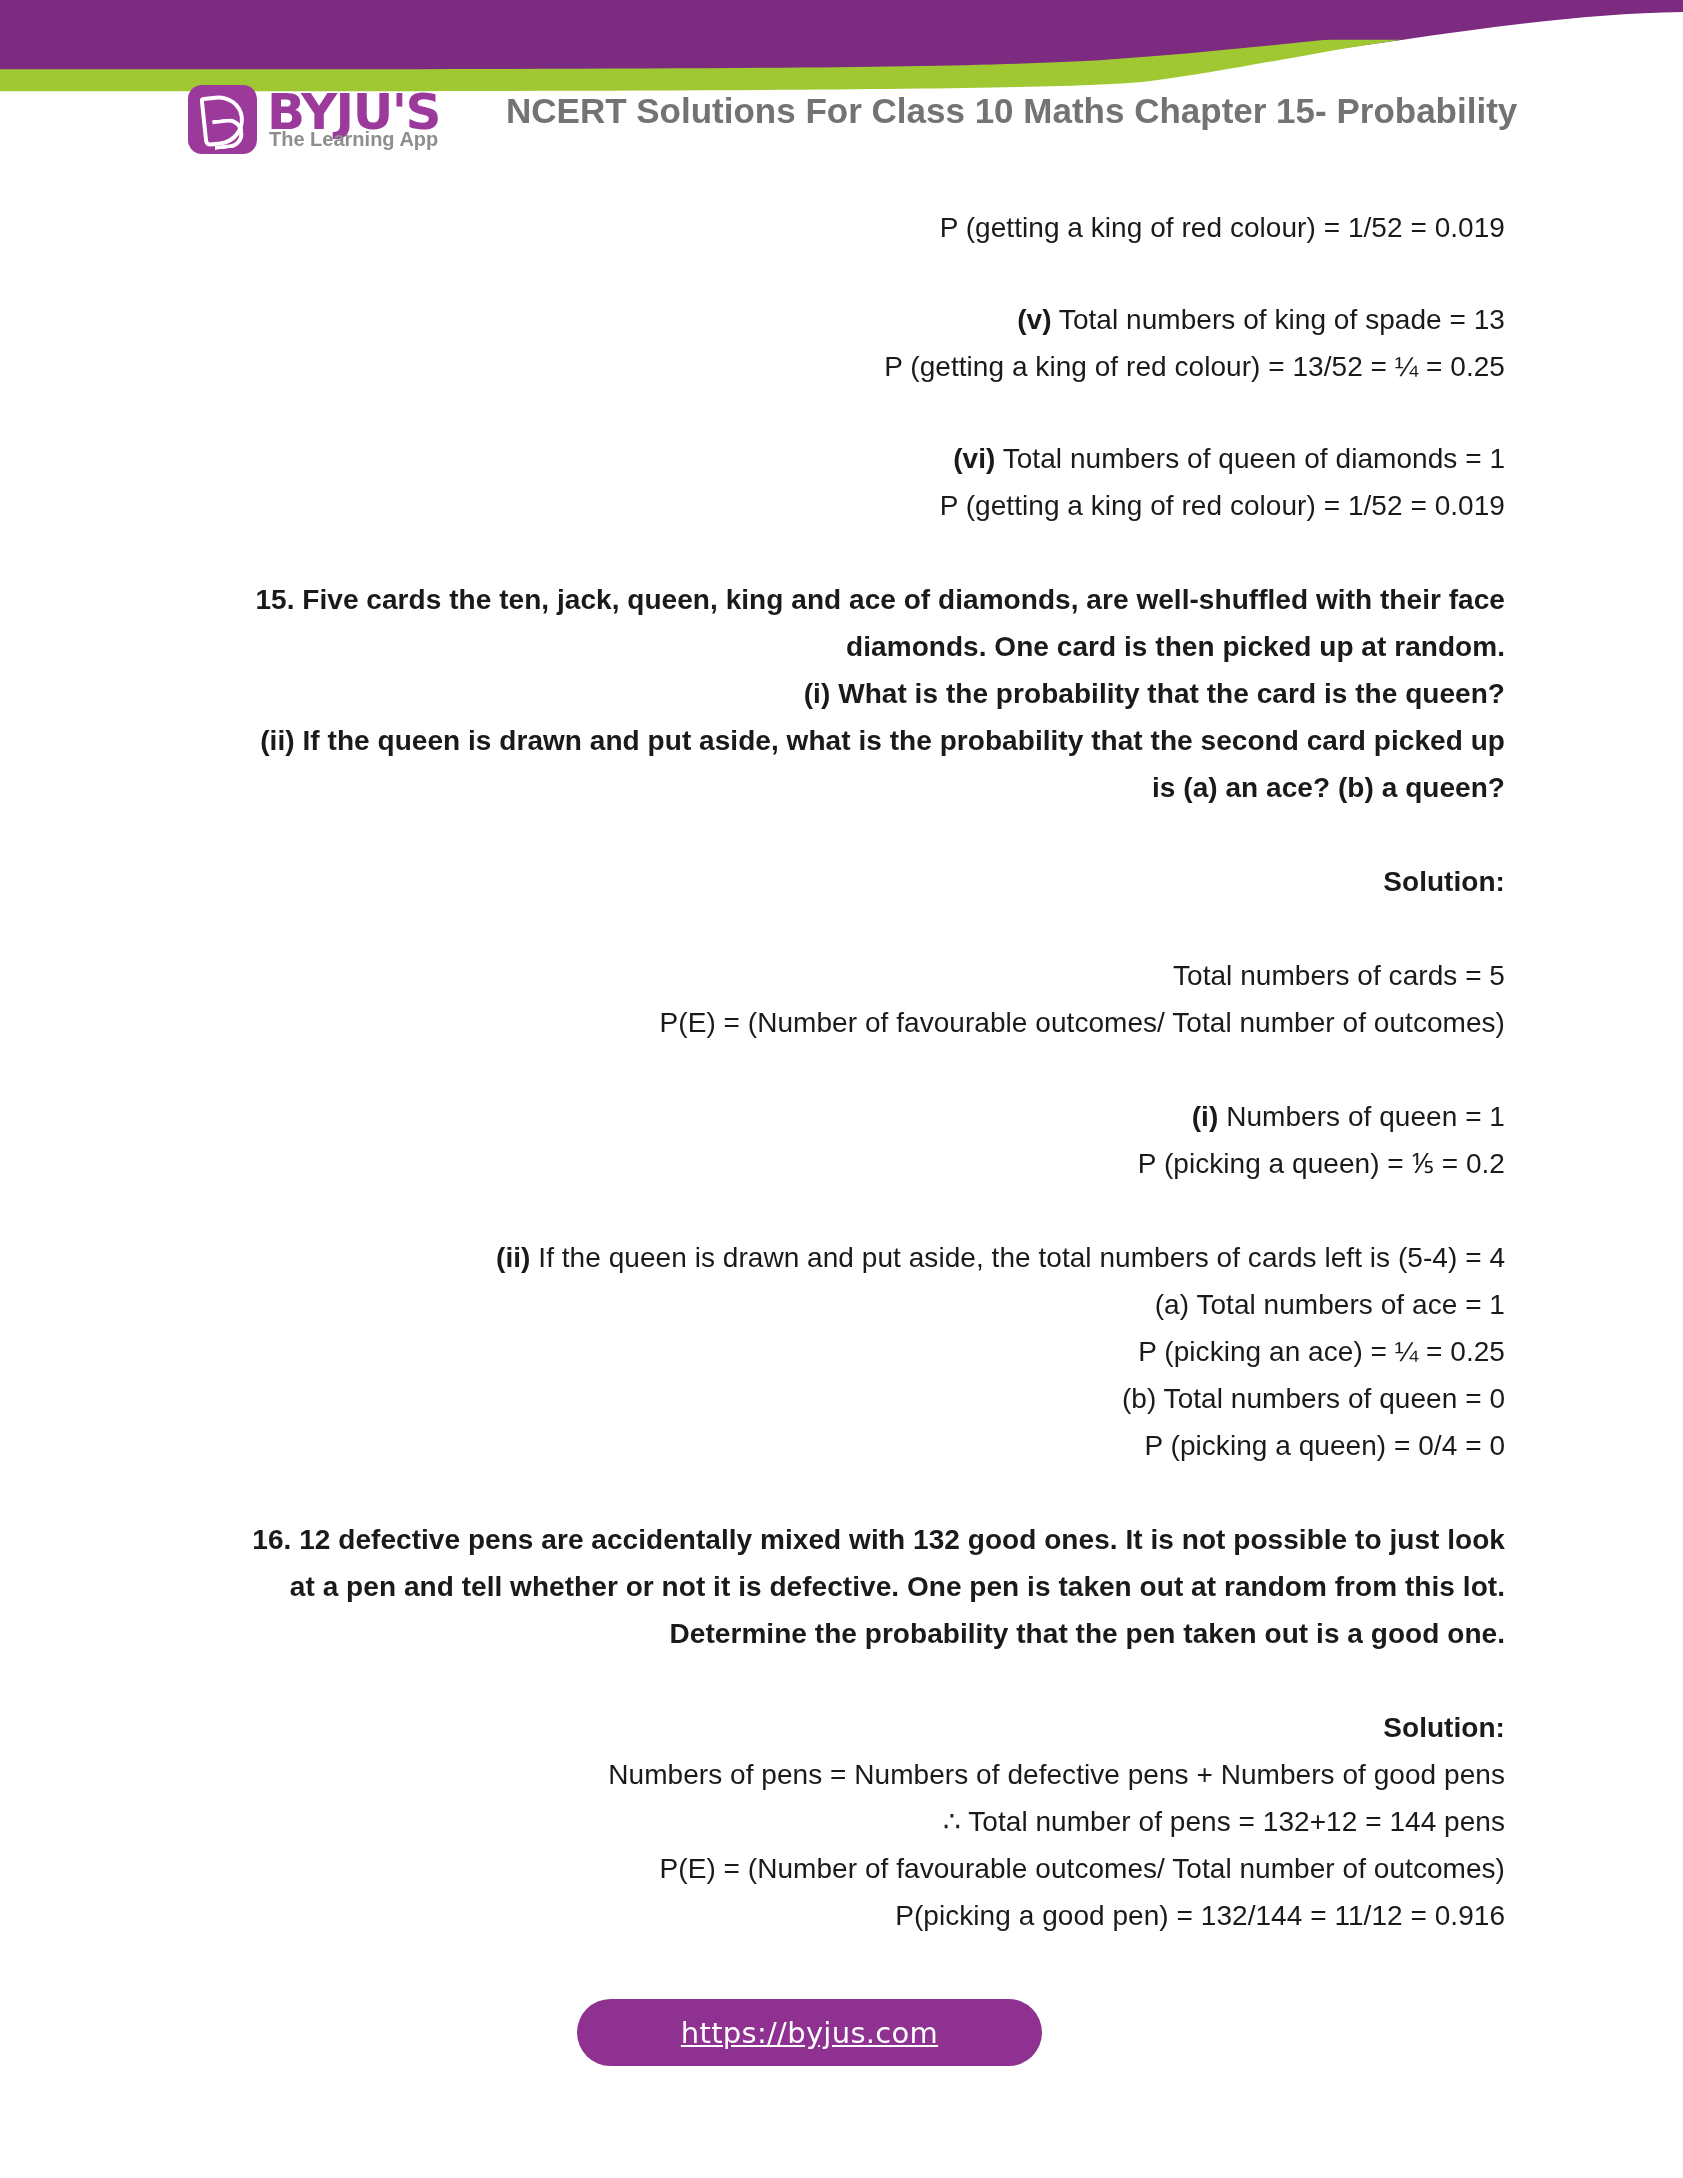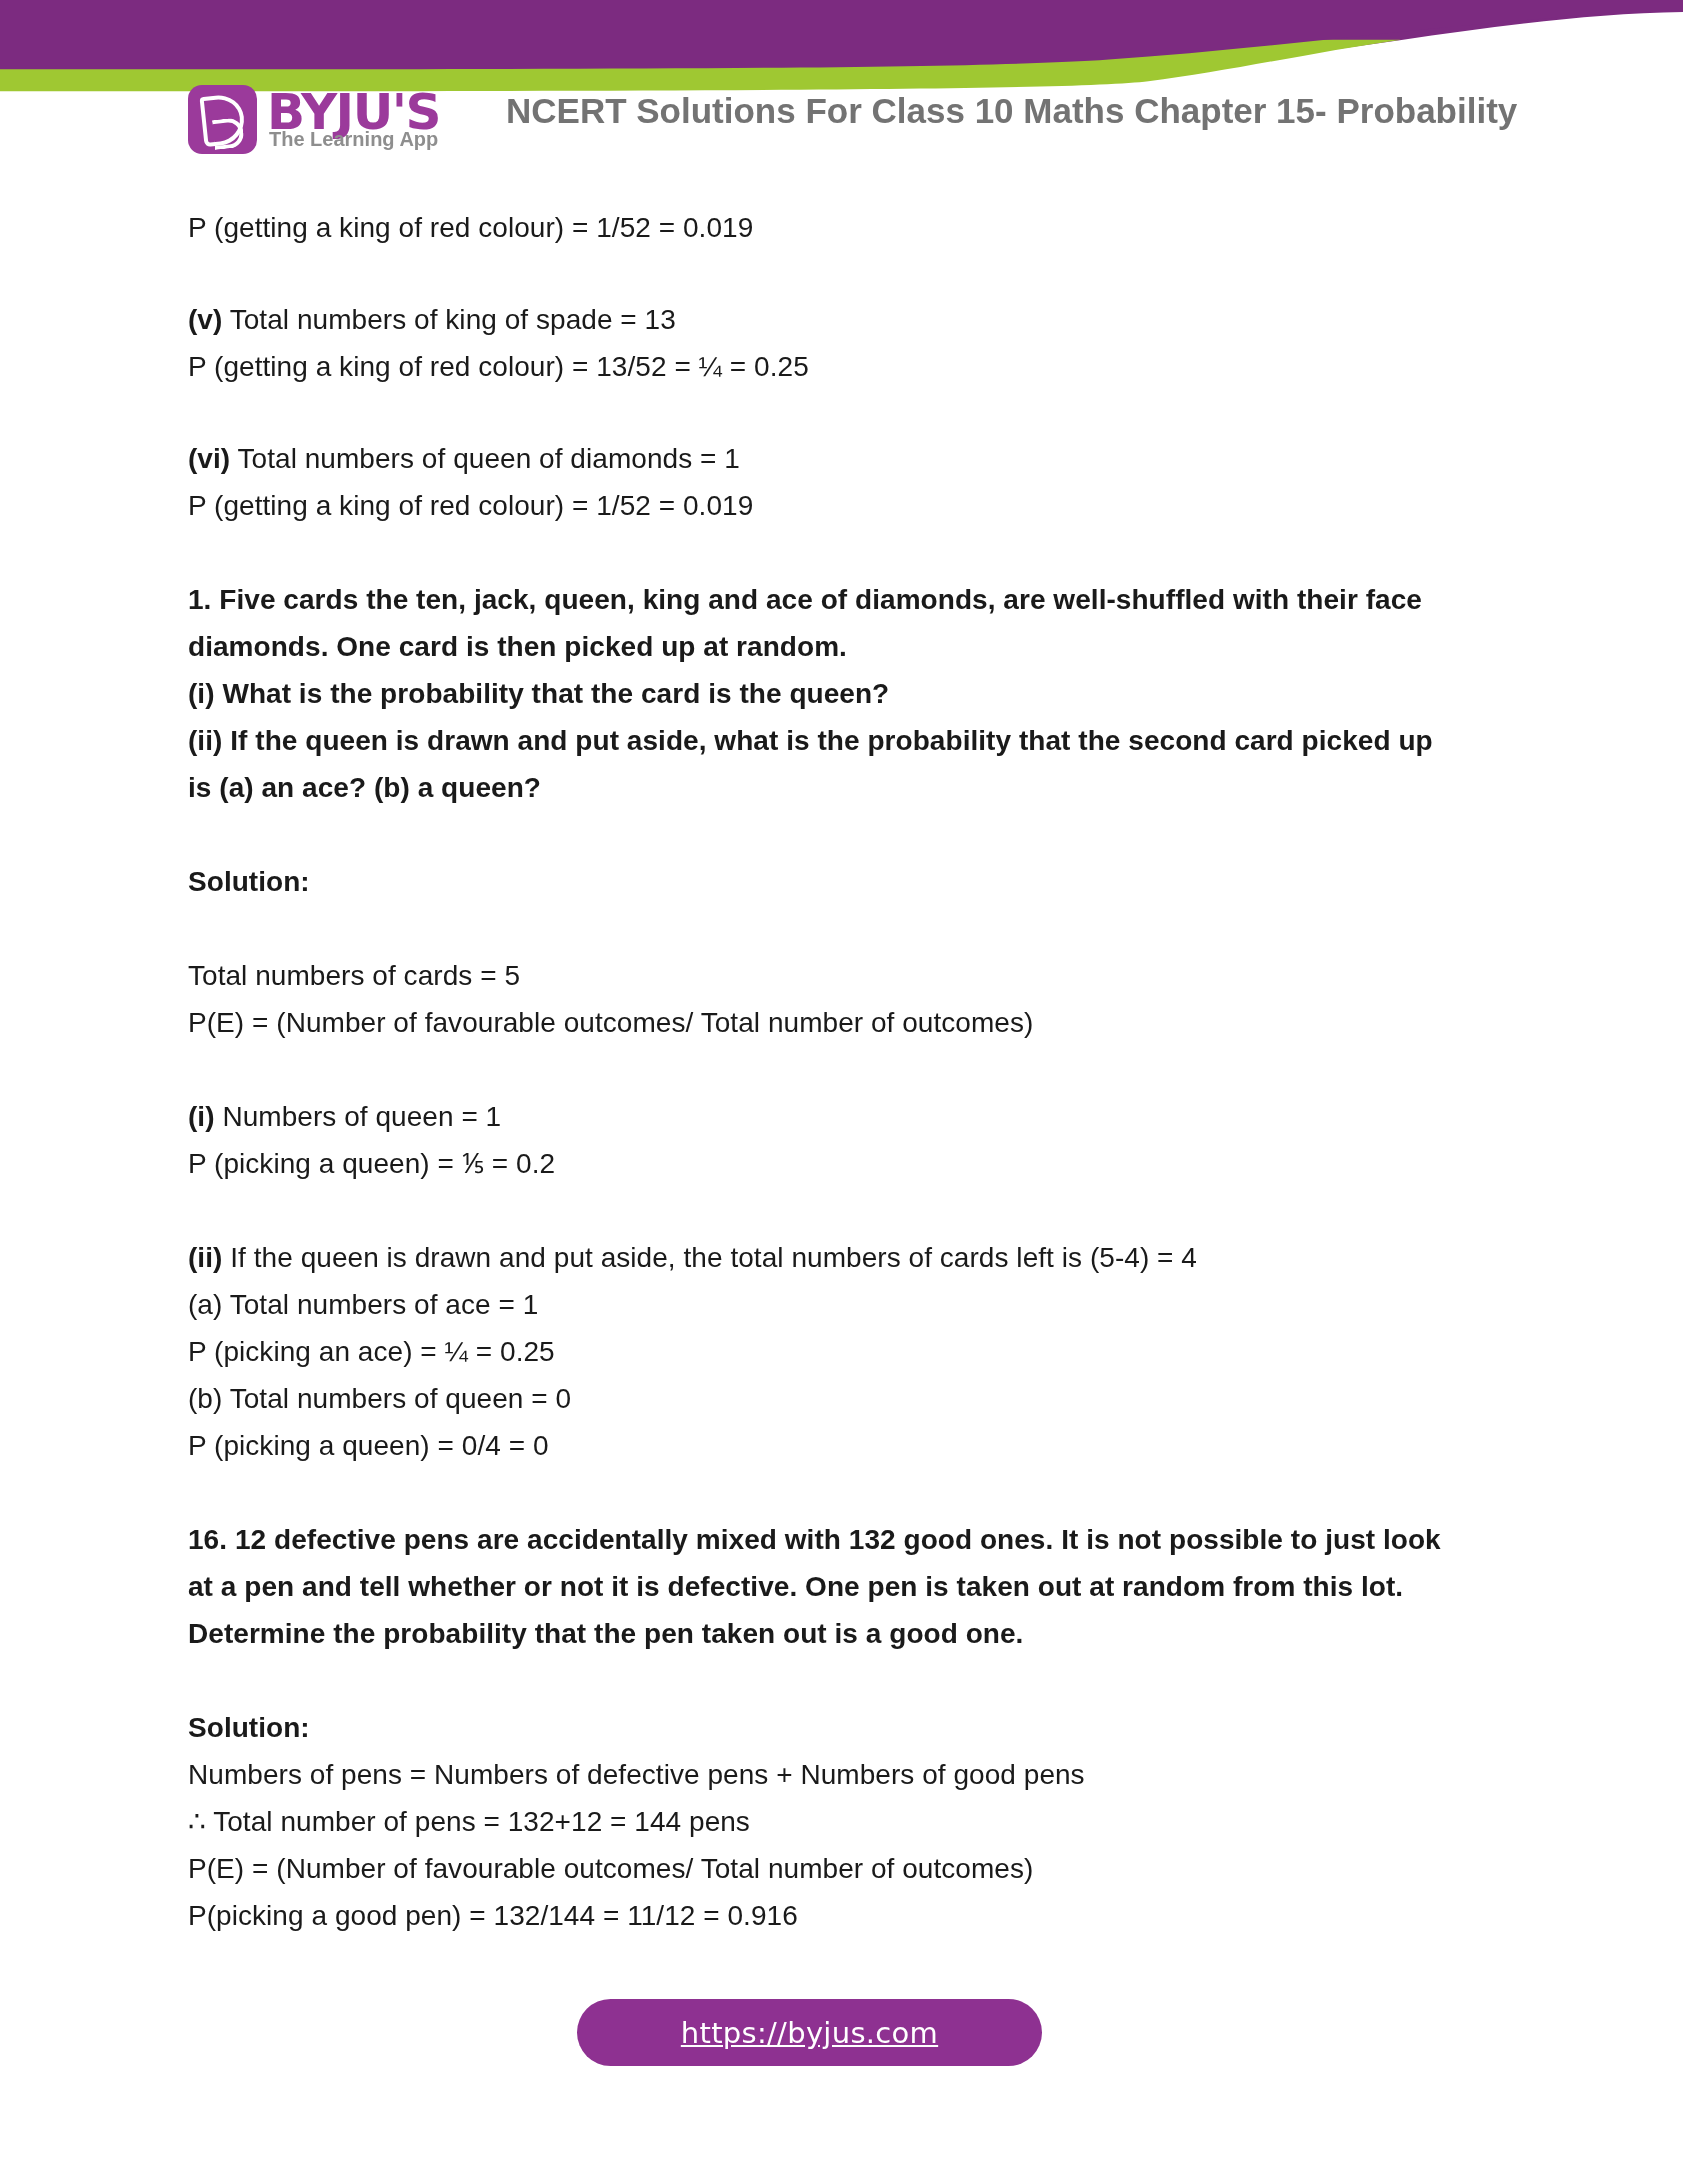--- a/index.html
+++ b/index.html
@@ -102,20 +102,21 @@
     z-index:3;
     margin-left:36px;
   }
 
   
   #content {
     position:absolute;
     top:204px;
     left:188px;
     width:1317px;
+    text-align:right;
   }
 
   .line {
     font-size:28px;
     line-height:47px;
     color:#1a1a1a;
     white-space:pre-wrap;
     letter-spacing:0.05px;
   }
   .line.bold  { font-weight:bold; }
@@ -173,21 +174,21 @@
   <div class="line"><span class="lead">(v)</span><span> Total numbers of king of spade = 13</span></div>
   <div class="line">P (getting a king of red colour) = 13/52 = ¼ = 0.25</div>
 
   <div class="gap-sm"></div>
 
   <div class="line"><span class="lead">(vi)</span><span> Total numbers of queen of diamonds = 1</span></div>
   <div class="line">P (getting a king of red colour) = 1/52 = 0.019</div>
 
   <div class="gap-md"></div>
 
-  <div class="line bold">1. Five cards the ten, jack, queen, king and ace of diamonds, are well-shuffled with their face</div>
+  <div class="line bold">15. Five cards the ten, jack, queen, king and ace of diamonds, are well-shuffled with their face</div>
   <div class="line bold">diamonds. One card is then picked up at random.</div>
   <div class="line bold">(i) What is the probability that the card is the queen?</div>
   <div class="line bold">(ii) If the queen is drawn and put aside, what is the probability that the second card picked up</div>
   <div class="line bold">is (a) an ace? (b) a queen?</div>
 
   <div class="gap-md"></div>
 
   <div class="line bold">Solution:</div>
 
   <div class="gap-md"></div>

